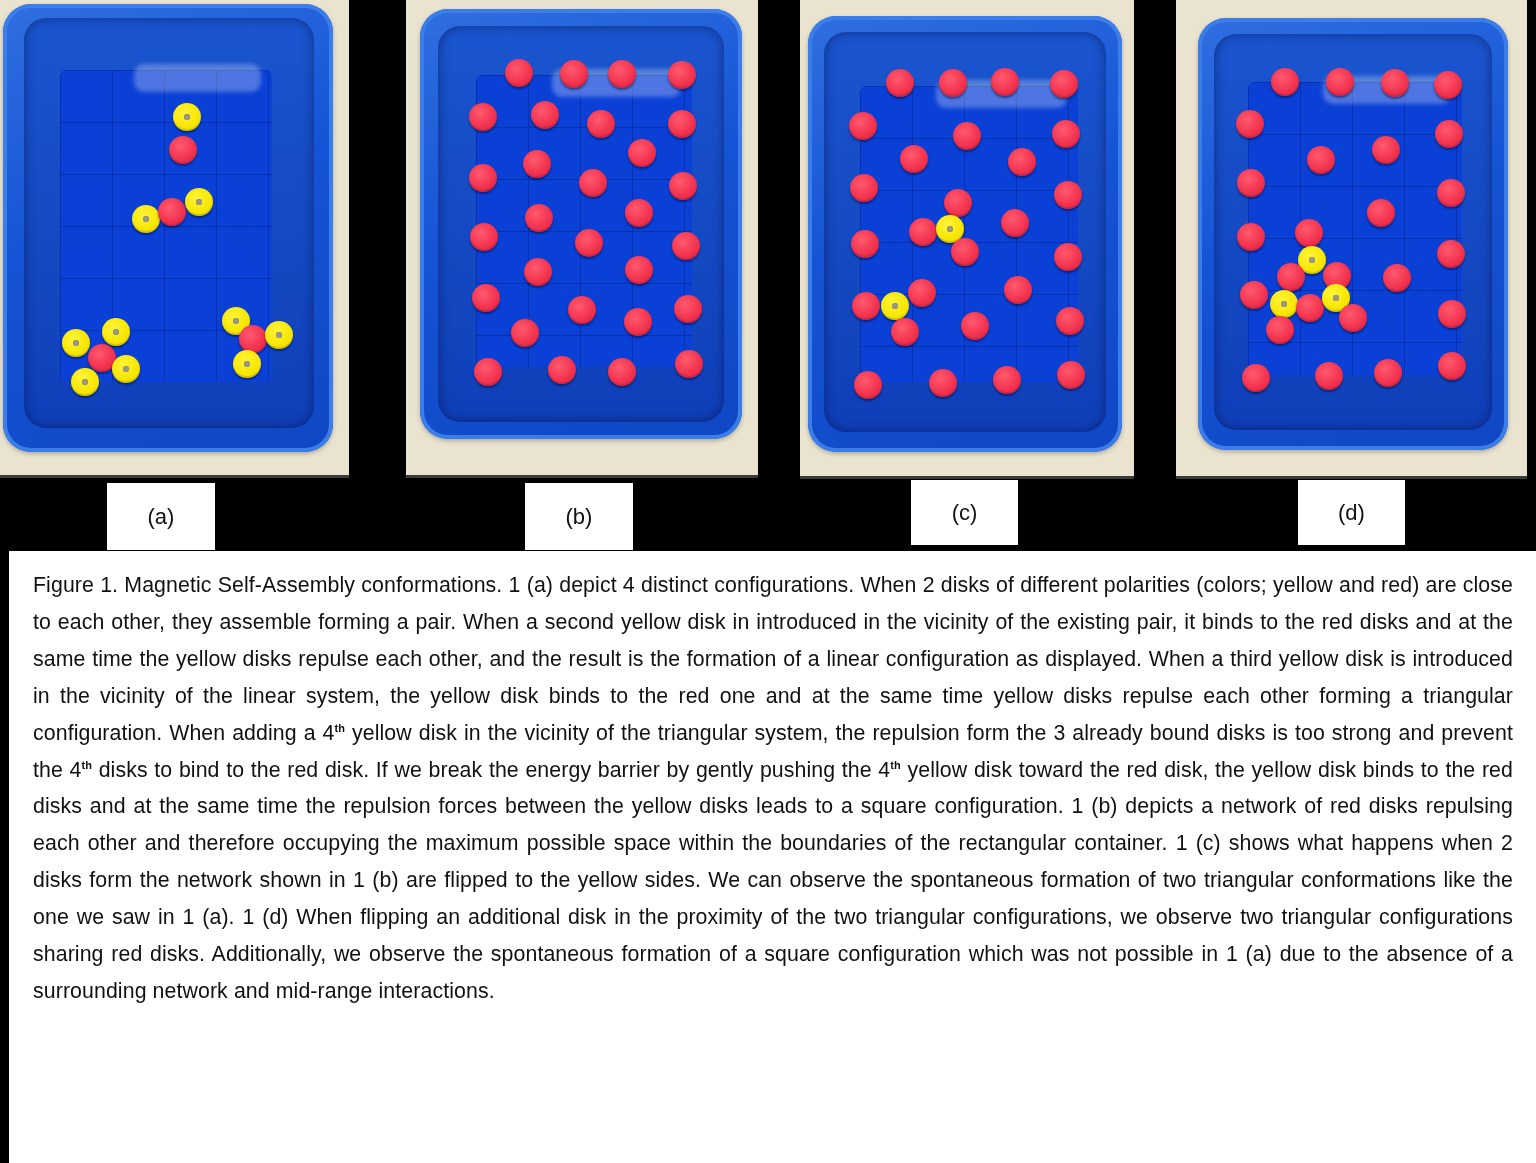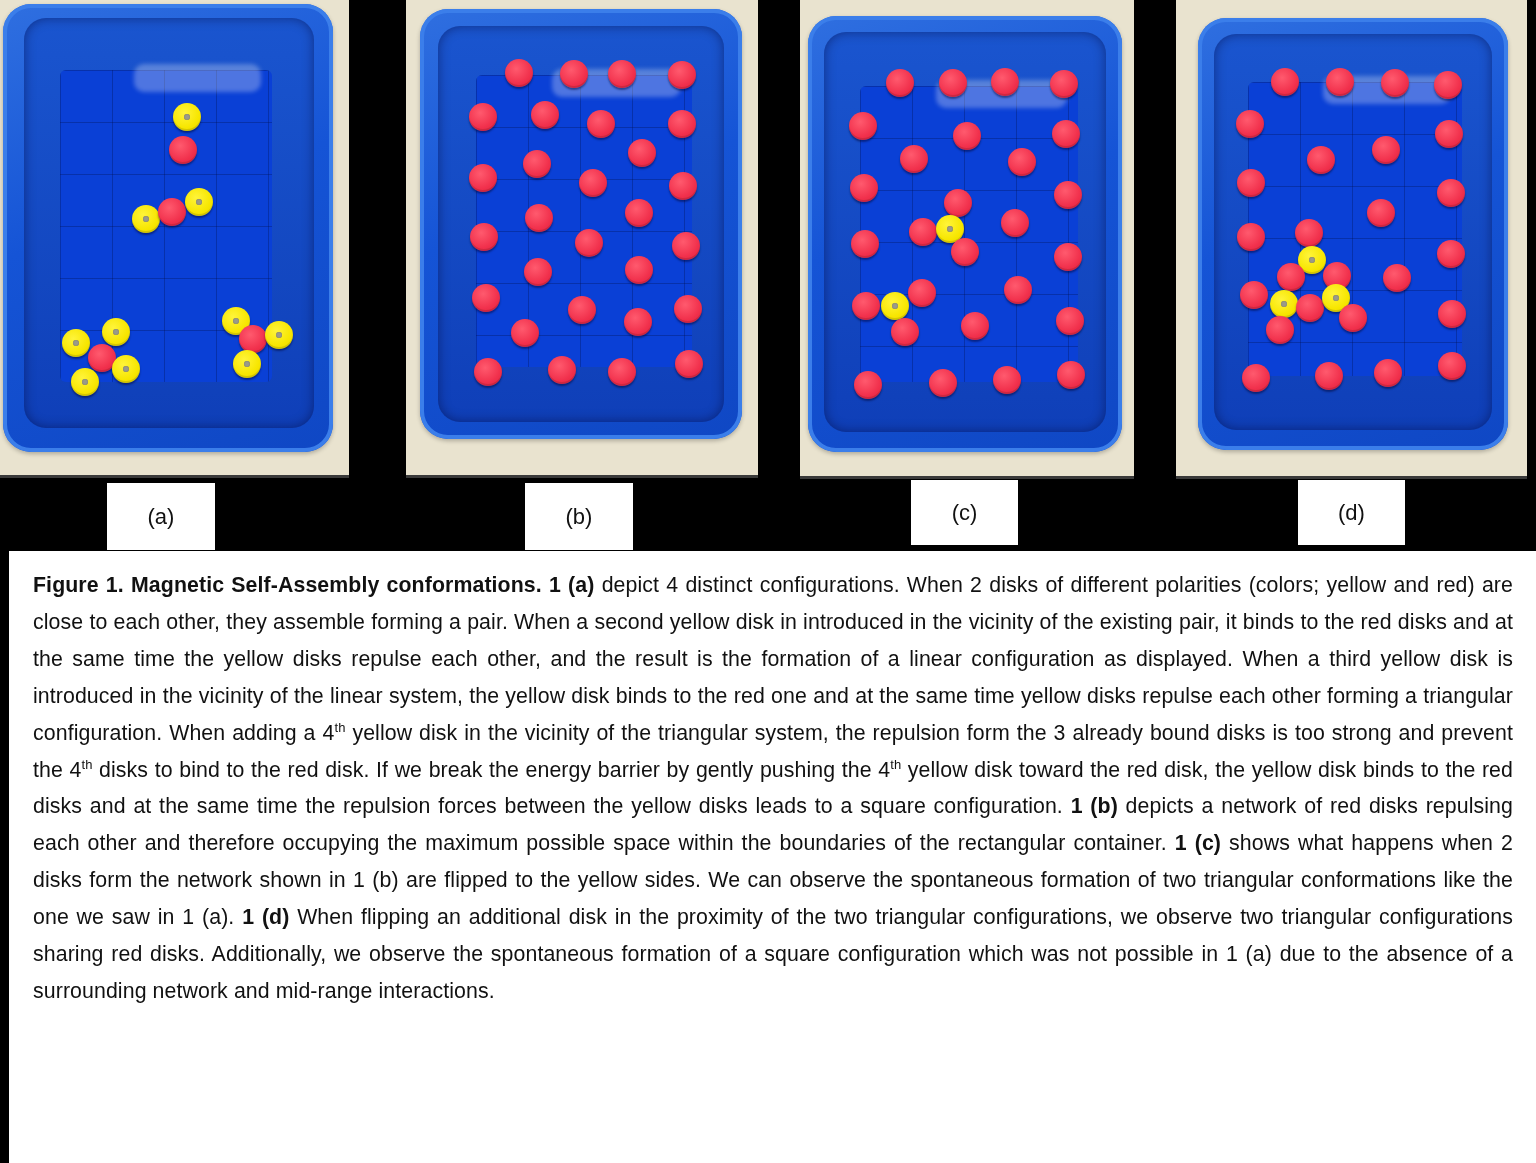--- a/index.html
+++ b/index.html
@@ -22,22 +22,22 @@
   .disk.red { background:radial-gradient(circle at 40% 35%, #ff5a6e, #f1304c 60%, #d8233e); }
   .disk.yellow { background:radial-gradient(circle at 40% 35%, #fff43a, #f7e600 60%, #e3d000); }
   .disk.yellow::after { content:""; position:absolute; left:50%; top:50%; width:6px; height:6px; margin:-3px 0 0 -3px;
           border-radius:50%; background:#9a9a8a; box-shadow: inset 0 0 1px #555; }
   .label-box { position:absolute; background:#fff; display:flex; align-items:center; justify-content:center;
                font-family:"Liberation Sans", sans-serif; font-size:22px; color:#111; }
   .caption { position:absolute; left:9px; top:551px; width:1527px; height:612px; background:#fff; }
   .caption p { margin:0; position:absolute; left:24px; top:16px; width:1480px;
                font-family:"Liberation Sans Narrow","Liberation Sans", sans-serif; font-size:21.3px; line-height:36.9px;
                color:#111; text-align:justify; letter-spacing:0.1px; }
-  .caption b { font-weight:bold; }
-  .caption sup { font-size:13px; line-height:0; vertical-align:super; }
+  .caption b { font-weight:normal; }
+  .caption sup { font-size:11px; line-height:0; vertical-align:super;font-weight:bold; }
 </style>
 </head>
 <body>
 
 <div id="figure-root">
     <div class="panel" style="left: 0px; top: 0px; width: 349px; height: 478px;">
       <div class="tub" style="left: 3px; top: 4px; width: 330px; height: 448px;"></div>
       <div class="rim" style="left: 24px; top: 18px; width: 290px; height: 410px;"></div>
       <div class="floor" style="left: 60px; top: 70px; width: 212px; height: 312px;"></div>
       <div class="glare" style="left: 134.2px; top: 64px; width: 127.2px; height: 28px;"></div>

